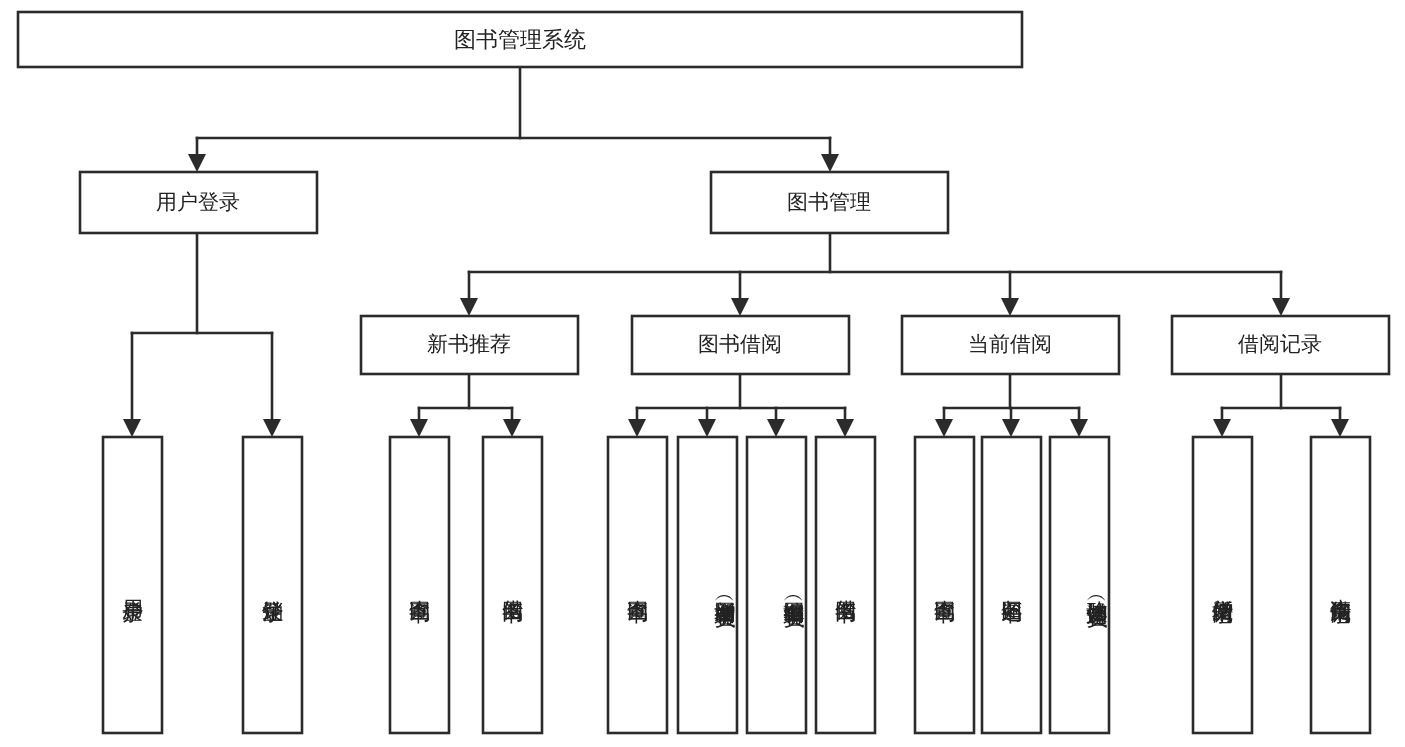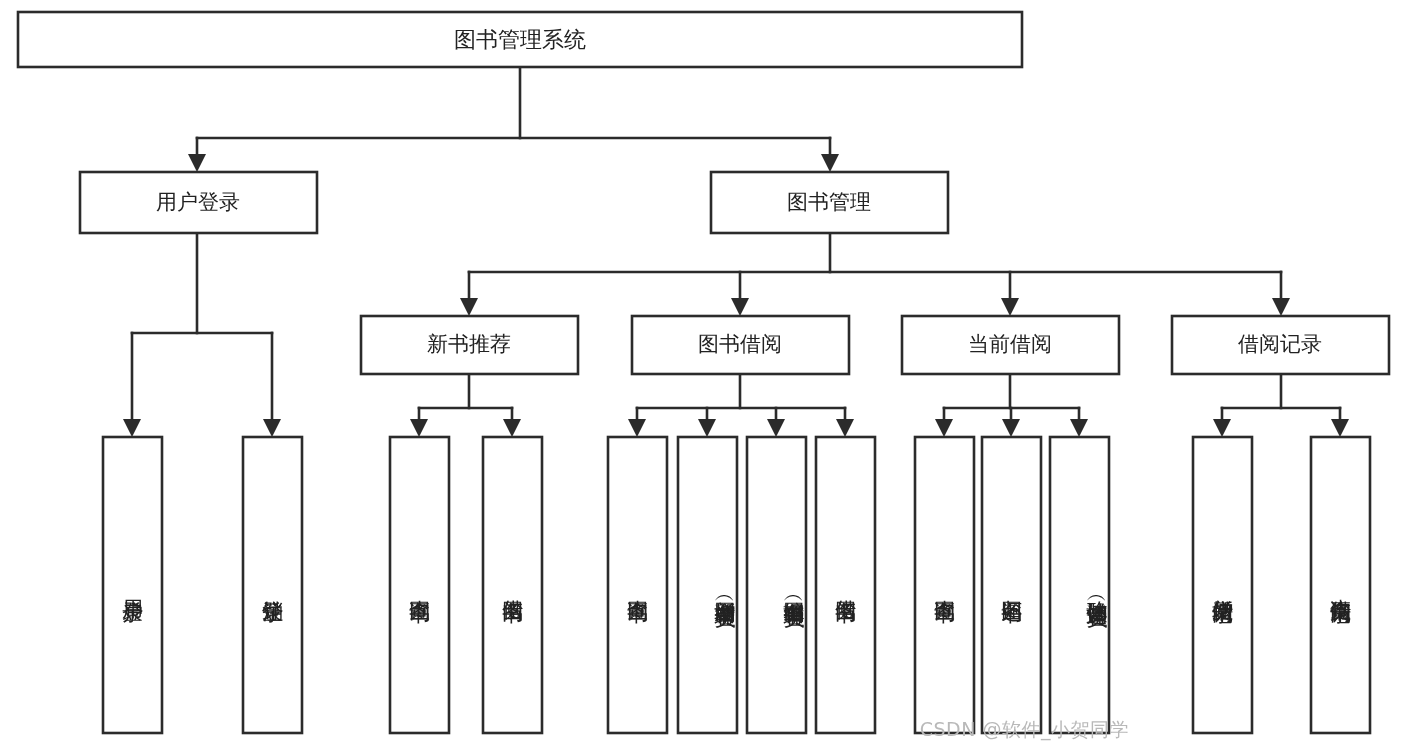--- a/index.html
+++ b/index.html
@@ -213,14 +213,13 @@
   <div class="vlabel" style="left:747px; top:443px; width:59px; height:290px; display:flex; align-items:flex-start; justify-content:center;">编辑图书（管理员）</div>
   <div class="vlabel" style="left:816px; top:437px; width:59px; height:296px; display:flex; align-items:center; justify-content:center;">借阅图书</div>
 
   <div class="vlabel" style="left:915px; top:437px; width:59px; height:296px; display:flex; align-items:center; justify-content:center;">查询图书</div>
   <div class="vlabel" style="left:982px; top:437px; width:59px; height:296px; display:flex; align-items:center; justify-content:center;">归还图书</div>
   <div class="vlabel" style="left:1050px; top:443px; width:59px; height:290px; display:flex; align-items:flex-start; justify-content:center;">确认归还（管理员）</div>
 
   <div class="vlabel" style="left:1193px; top:437px; width:59px; height:296px; display:flex; align-items:center; justify-content:center;">新增借阅记录</div>
   <div class="vlabel" style="left:1311px; top:437px; width:59px; height:296px; display:flex; align-items:center; justify-content:center;">查询借阅记录</div>
 
-  <div class="watermark">CSDN @软件_小贺同学</div>
 </div>
 
 </body></html>

